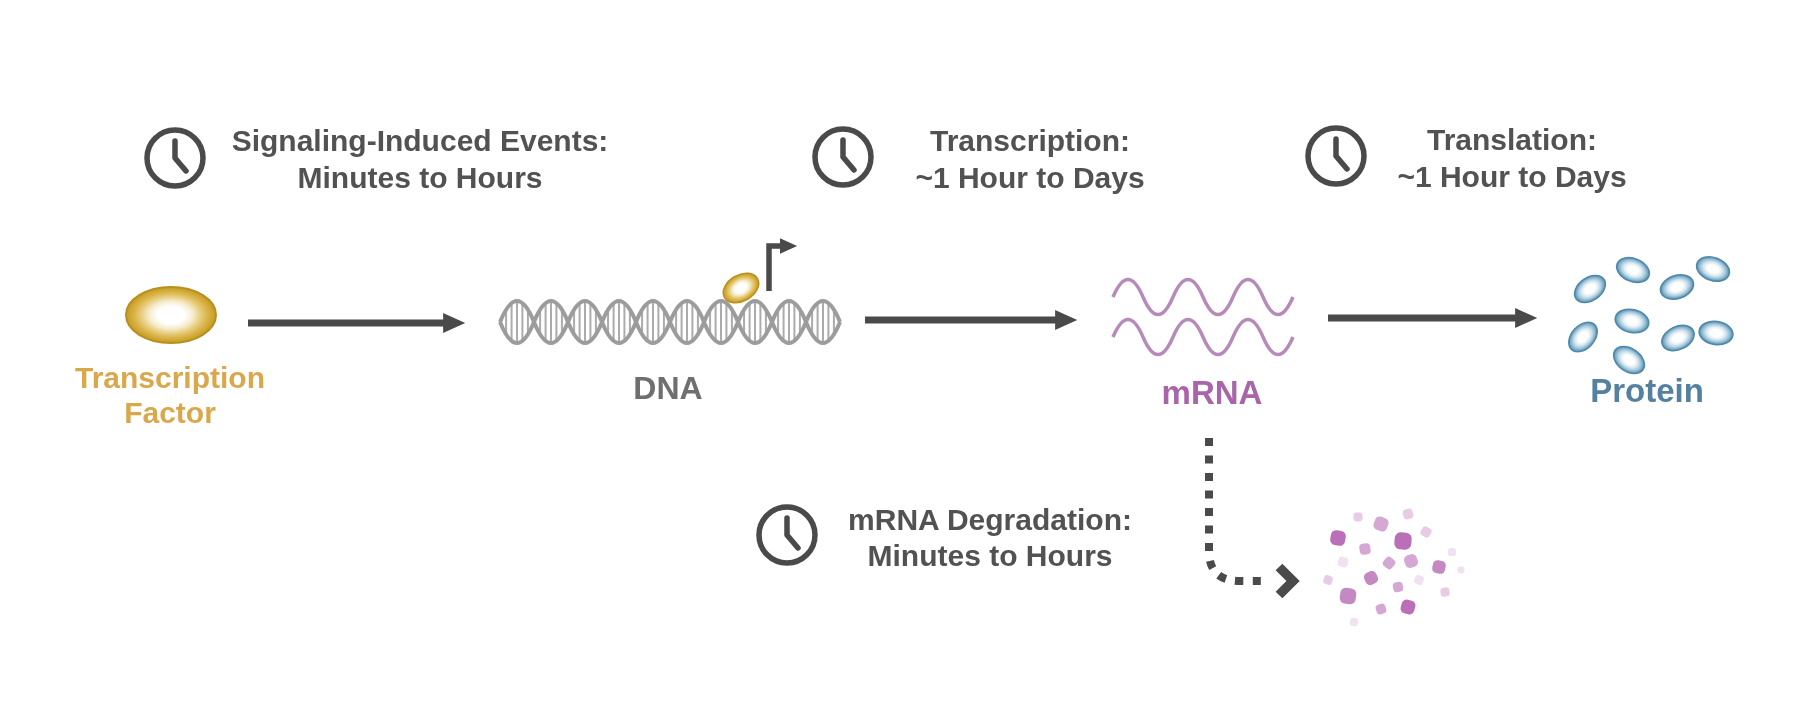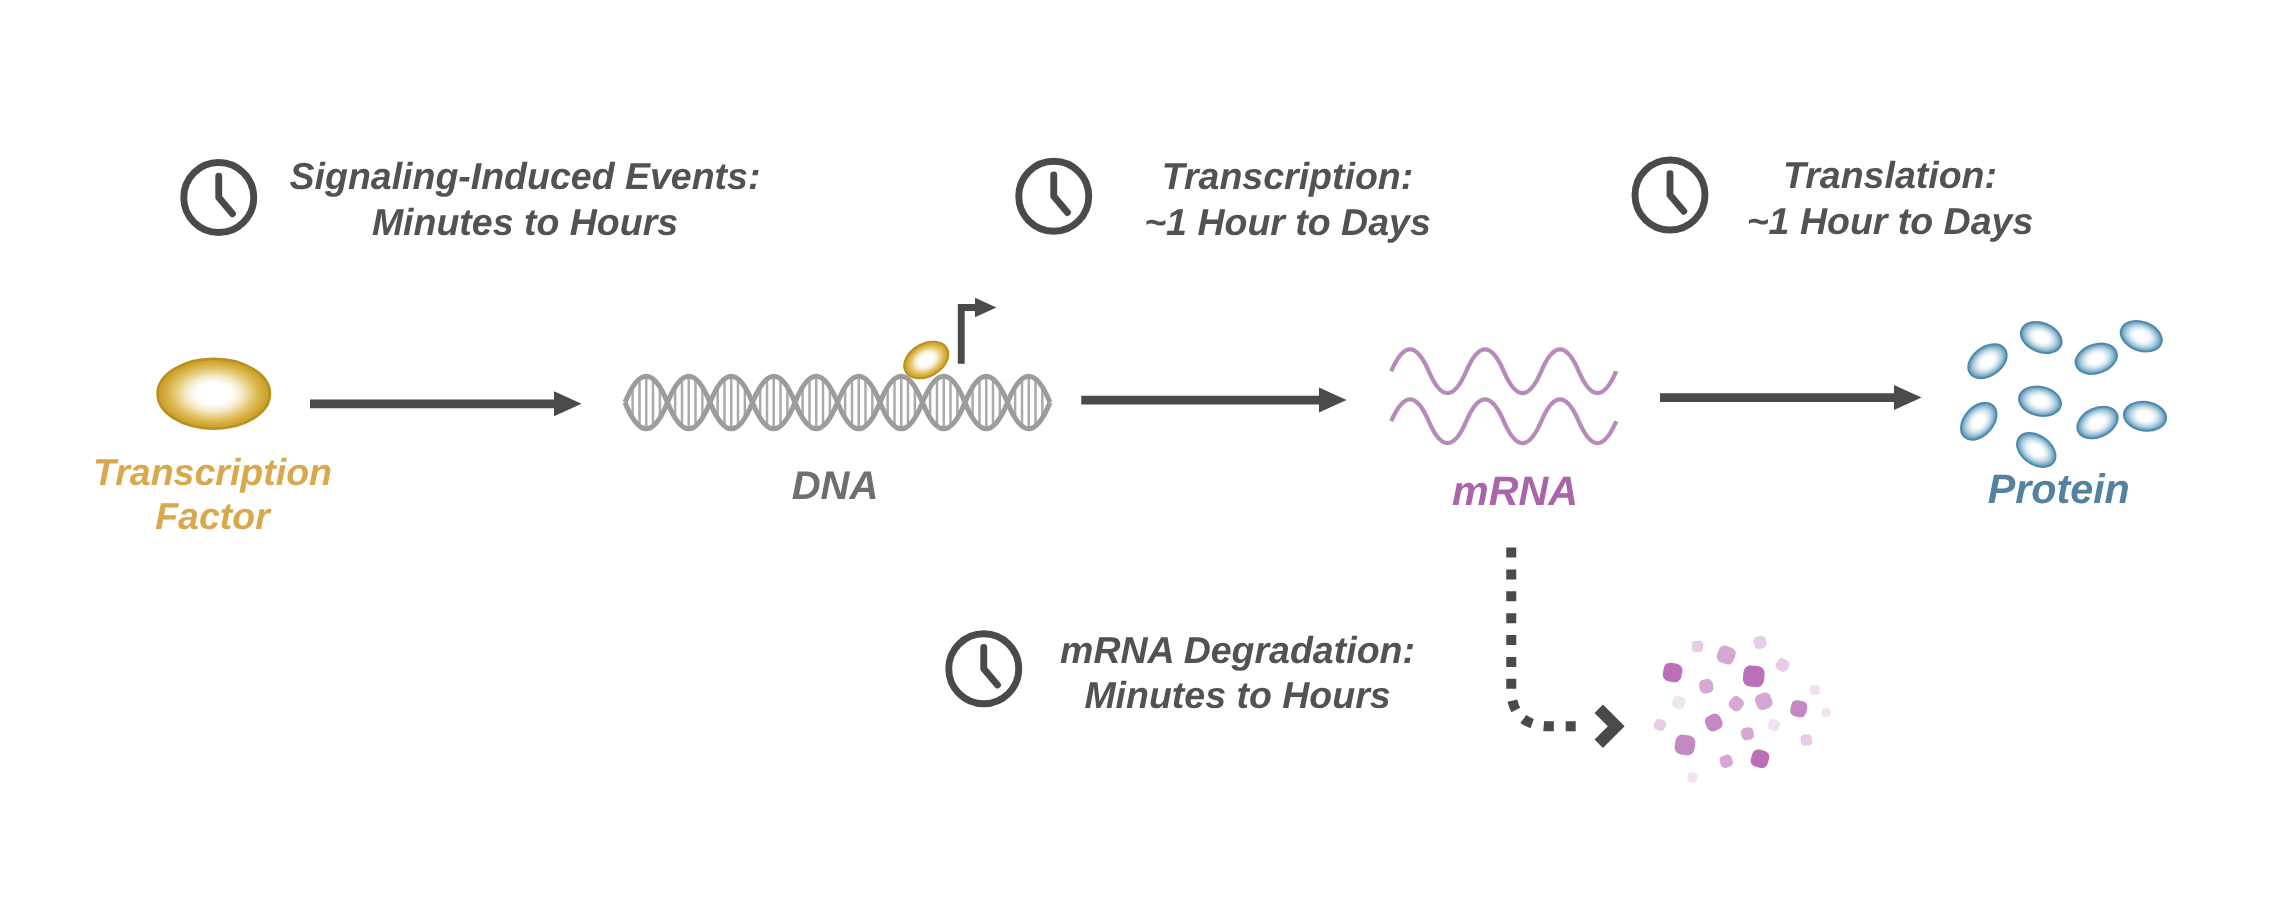--- a/index.html
+++ b/index.html
@@ -2,21 +2,20 @@
 <html><head>
 <meta charset="utf-8">
 <style>
   html,body { margin:0; padding:0; background:#ffffff; }
   .stage {
     position:relative;
     width:1815px; height:726px;
     background:#ffffff;
     font-family:"Liberation Sans", sans-serif;
     overflow:hidden;
-    font-style:italic;
   }
   svg text {
     font-family:"Liberation Sans", sans-serif;
     font-weight:bold;
     text-anchor:middle;
   }
   .ann       { font-size:30px; }
   .lbl-tf    { font-size:30px; }
   .lbl-dna   { font-size:32px; }
   .lbl-mrna  { font-size:33px; }

